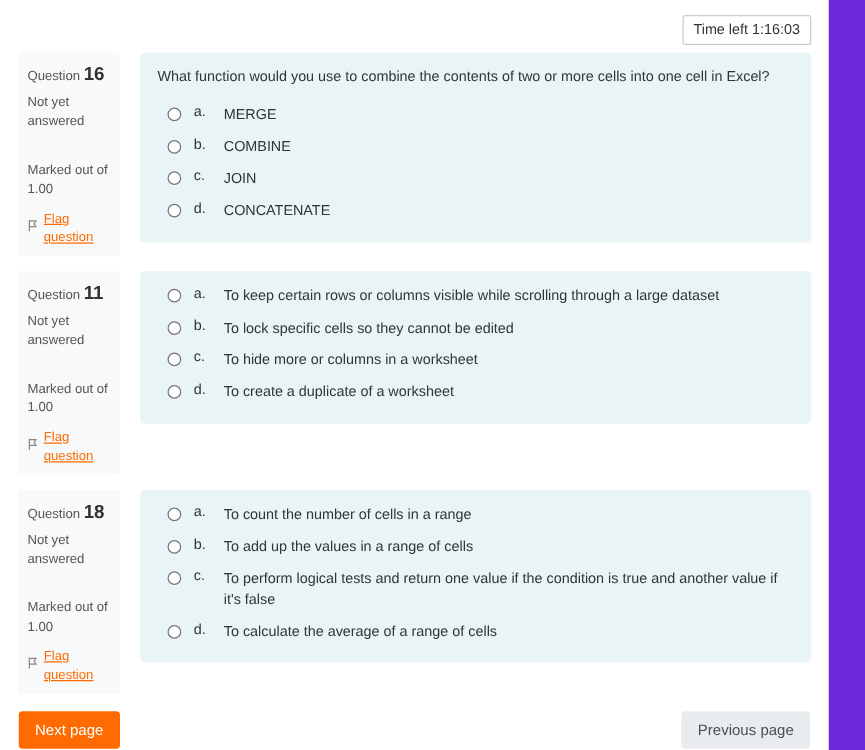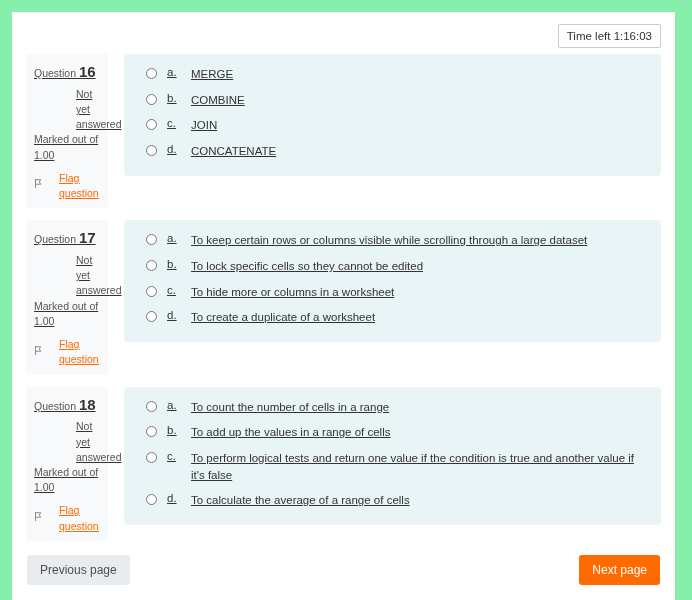--- a/index.html
+++ b/index.html
@@ -6,22 +6,22 @@
     body {
       font-family: Arial, Helvetica, sans-serif;
       background: #f2f2f2;
       width: 692px;
       height: 600px;
       overflow: hidden;
       font-size: 12px;
       color: #333;
     }
     .page-bg {
-      background: #86efac;
-      padding: 12px;
+      background: #6d28d9;
+      padding: 0;
       width: 692px;
       height: 600px;
       position: relative;
     }
     .quiz-container {
       background: #fff;
       width: 663px;
       height: 600px;
       padding: 10px 14px 18px 14px;
       position: relative;
@@ -38,51 +38,49 @@
       background: #fff;
     }
     .questions-area {
       margin-top: 32px;
     }
     .question-block {
       display: flex;
       align-items: flex-start;
       margin-bottom: 12px;
       gap: 16px;
-      text-decoration: underline;
     }
     .side-panel {
       width: 82px;
       background: #f8f9fa;
       border-radius: 3px;
       padding: 7px 6px 7px 8px;
       font-size: 10.5px;
       color: #555;
       line-height: 1.45;
     }
     .side-panel .q-label { font-size: 10.5px; }
     .side-panel .q-number {
       font-size: 15px;
       font-weight: bold;
       color: #333;
     }
     .side-panel .status {
       margin-top: 4px;
       font-size: 10.5px;
-      margin-left: 42px;
     }
     .side-panel .marked {
-      margin-top: 0;
+      margin-top: 24px;
       font-size: 10.5px;
     }
     .flag-row {
       margin-top: 8px;
       display: flex;
       align-items: center;
-      gap: 16px;
+      gap: 4px;
     }
     .flag-link {
       color: #ff6b00;
       text-decoration: underline;
       font-size: 10.5px;
       cursor: pointer;
     }
     .flag-icon svg { width: 9px; height: 11px; fill: none; stroke: #888; stroke-width: 1.3; }
     .main-panel {
       flex: 1;
@@ -172,20 +170,21 @@
           <div class="flag-row">
             <span class="flag-icon">
               <svg viewBox="0 0 12 14">
                   <path d="M2 1 L2 13 M2 2 L9 2 L7 5 L9 8 L2 8"></path>
                 </svg>
             </span>
             <span class="flag-link">Flag question</span>
           </div>
         </div>
         <div class="main-panel">
+          <div class="question-text">What function would you use to combine the contents of two or more cells into one cell in Excel?</div>
           <div class="options">
             <div class="option-row">
               <div class="option-radio"></div>
               <div class="option-letter">a.</div>
               <div class="option-text">MERGE</div>
             </div>
             <div class="option-row">
               <div class="option-radio"></div>
               <div class="option-letter">b.</div>
               <div class="option-text">COMBINE</div>
@@ -201,21 +200,21 @@
               <div class="option-text">CONCATENATE</div>
             </div>
           </div>
         </div>
       </div>
 
       <div class="question-block">
         <div class="side-panel">
           <div>
             <span class="q-label">Question</span>
-            <span class="q-number">17</span>
+            <span class="q-number">11</span>
           </div>
           <div class="status">Not yet answered</div>
           <div class="marked">Marked out of 1.00</div>
           <div class="flag-row">
             <span class="flag-icon">
               <svg viewBox="0 0 12 14">
                   <path d="M2 1 L2 13 M2 2 L9 2 L7 5 L9 8 L2 8"></path>
                 </svg>
             </span>
             <span class="flag-link">Flag question</span>
@@ -286,18 +285,18 @@
               <div class="option-letter">d.</div>
               <div class="option-text">To calculate the average of a range of cells</div>
             </div>
           </div>
         </div>
       </div>
 
     </div>
 
     <div class="nav-row">
+      <button class="btn btn-next">Next page</button>
       <button class="btn btn-prev">Previous page</button>
-      <button class="btn btn-next">Next page</button>
     </div>
 
   </div>
 </div>
 
 </body></html>

